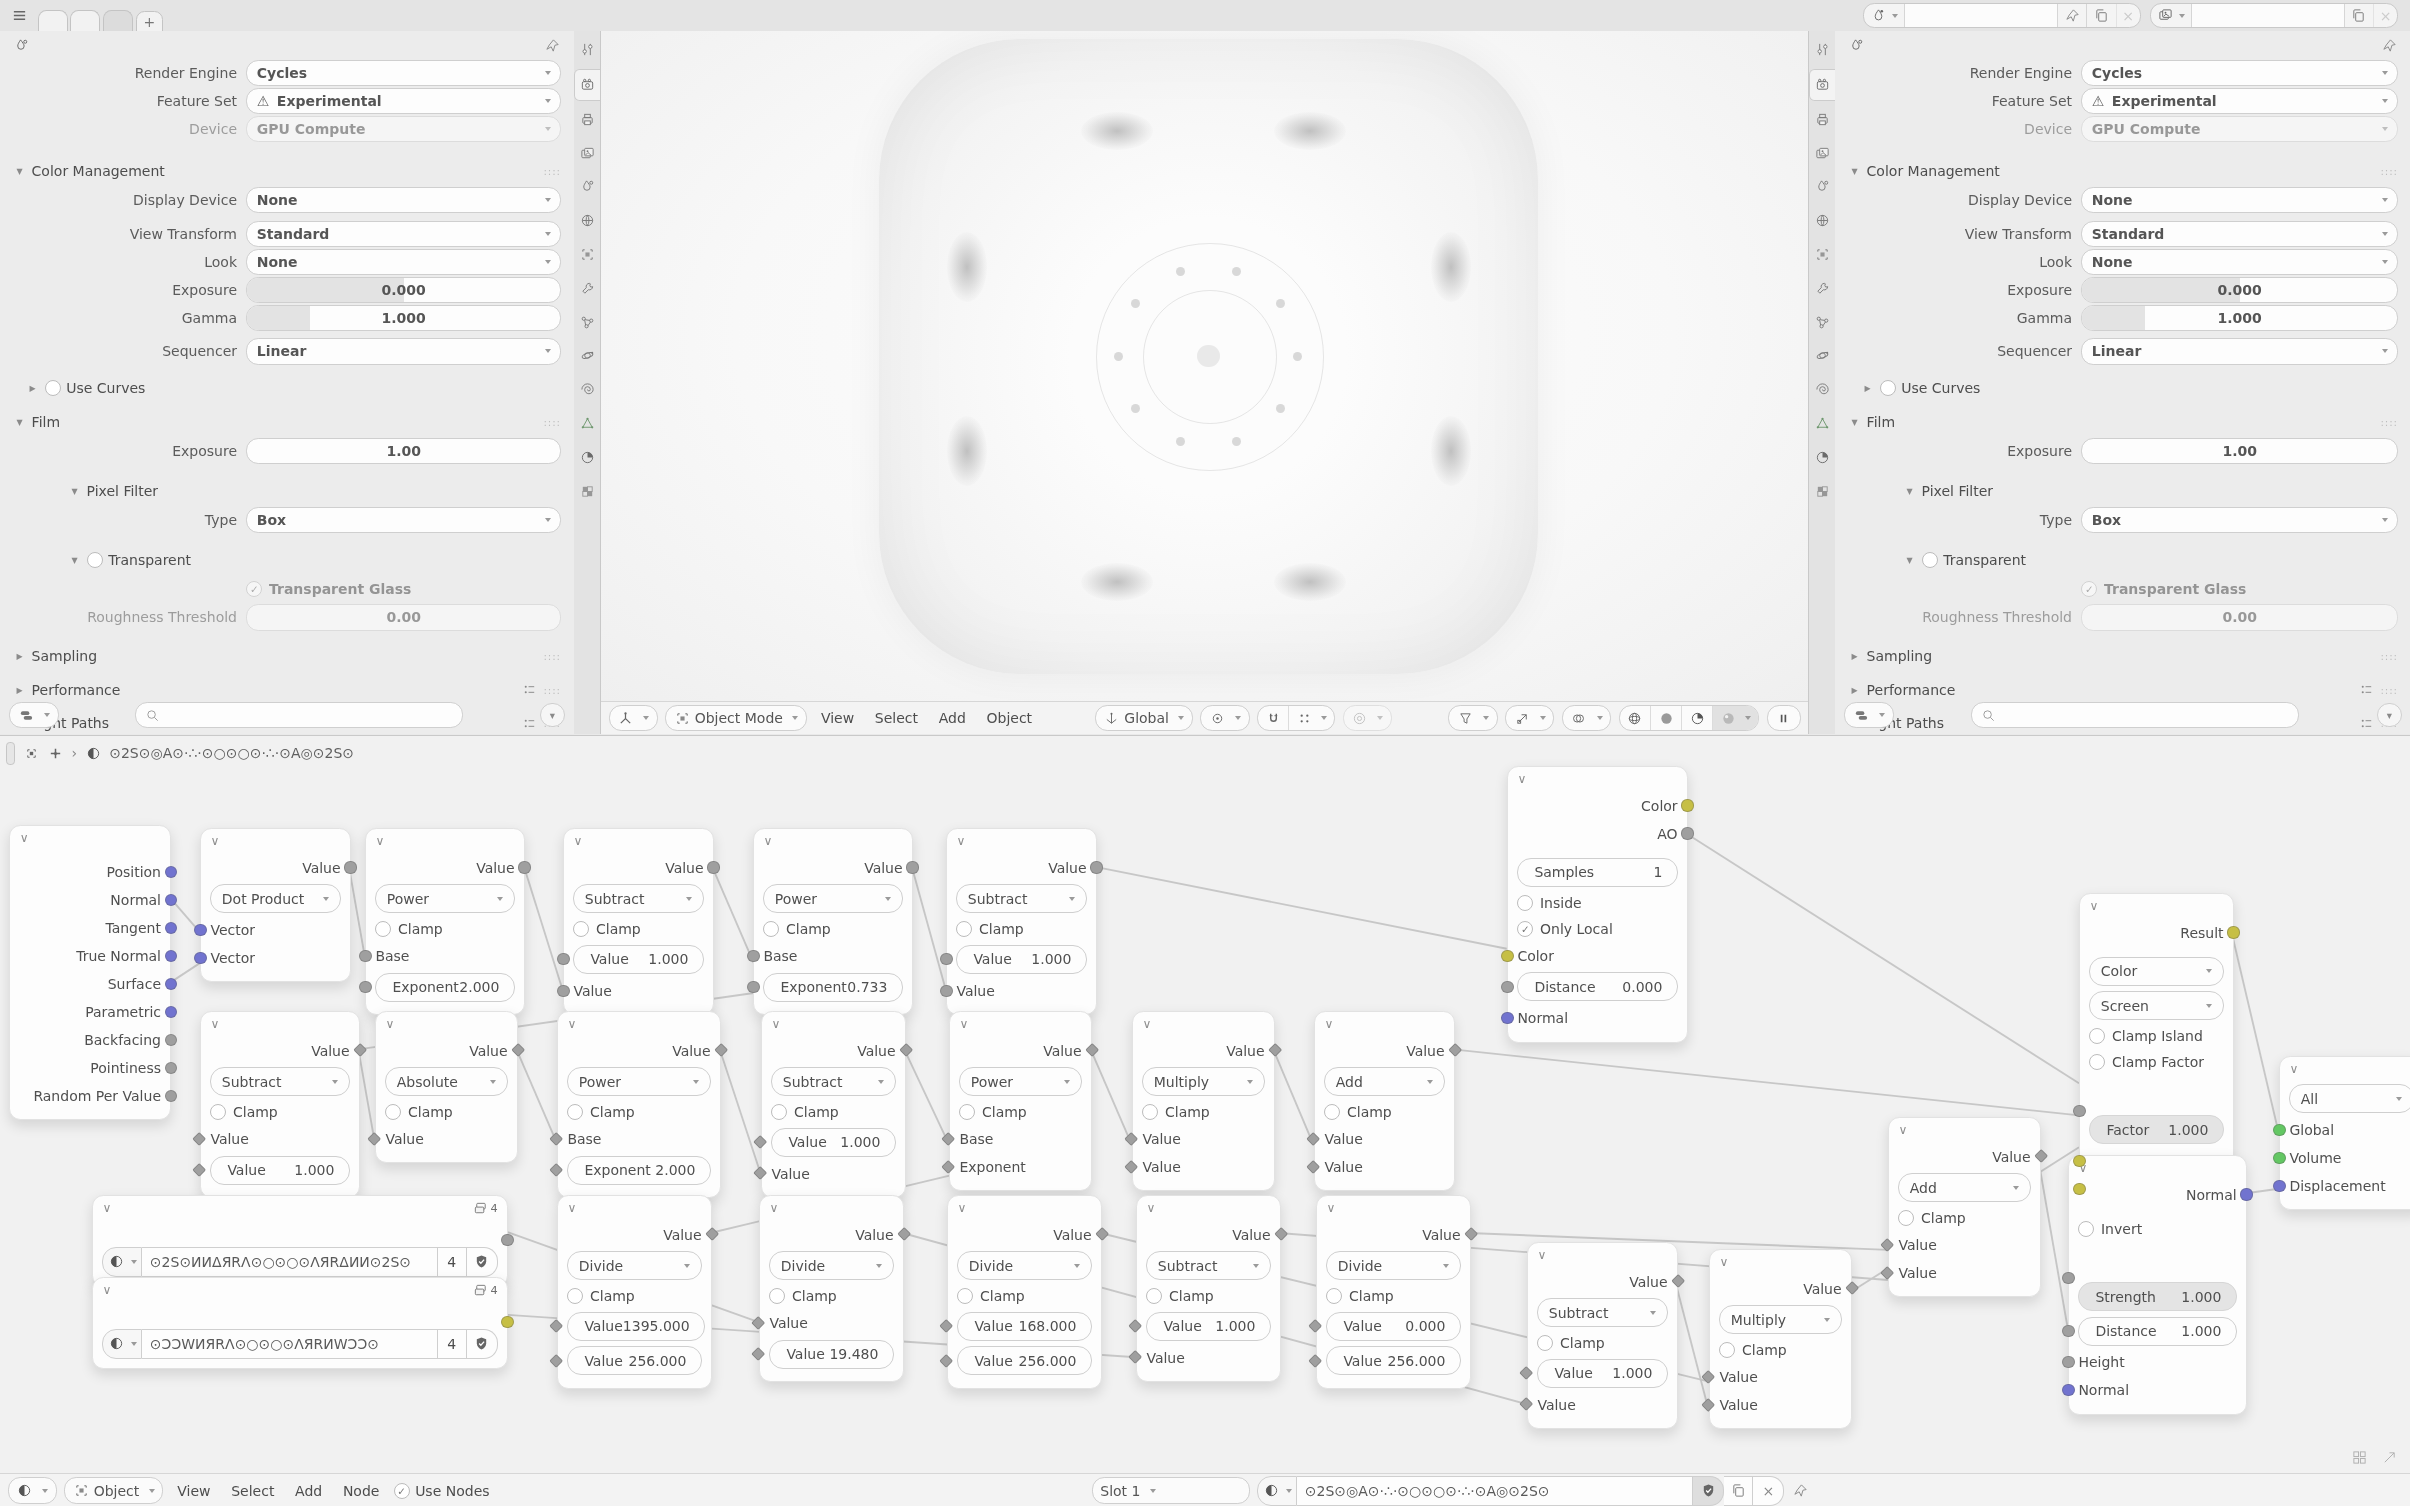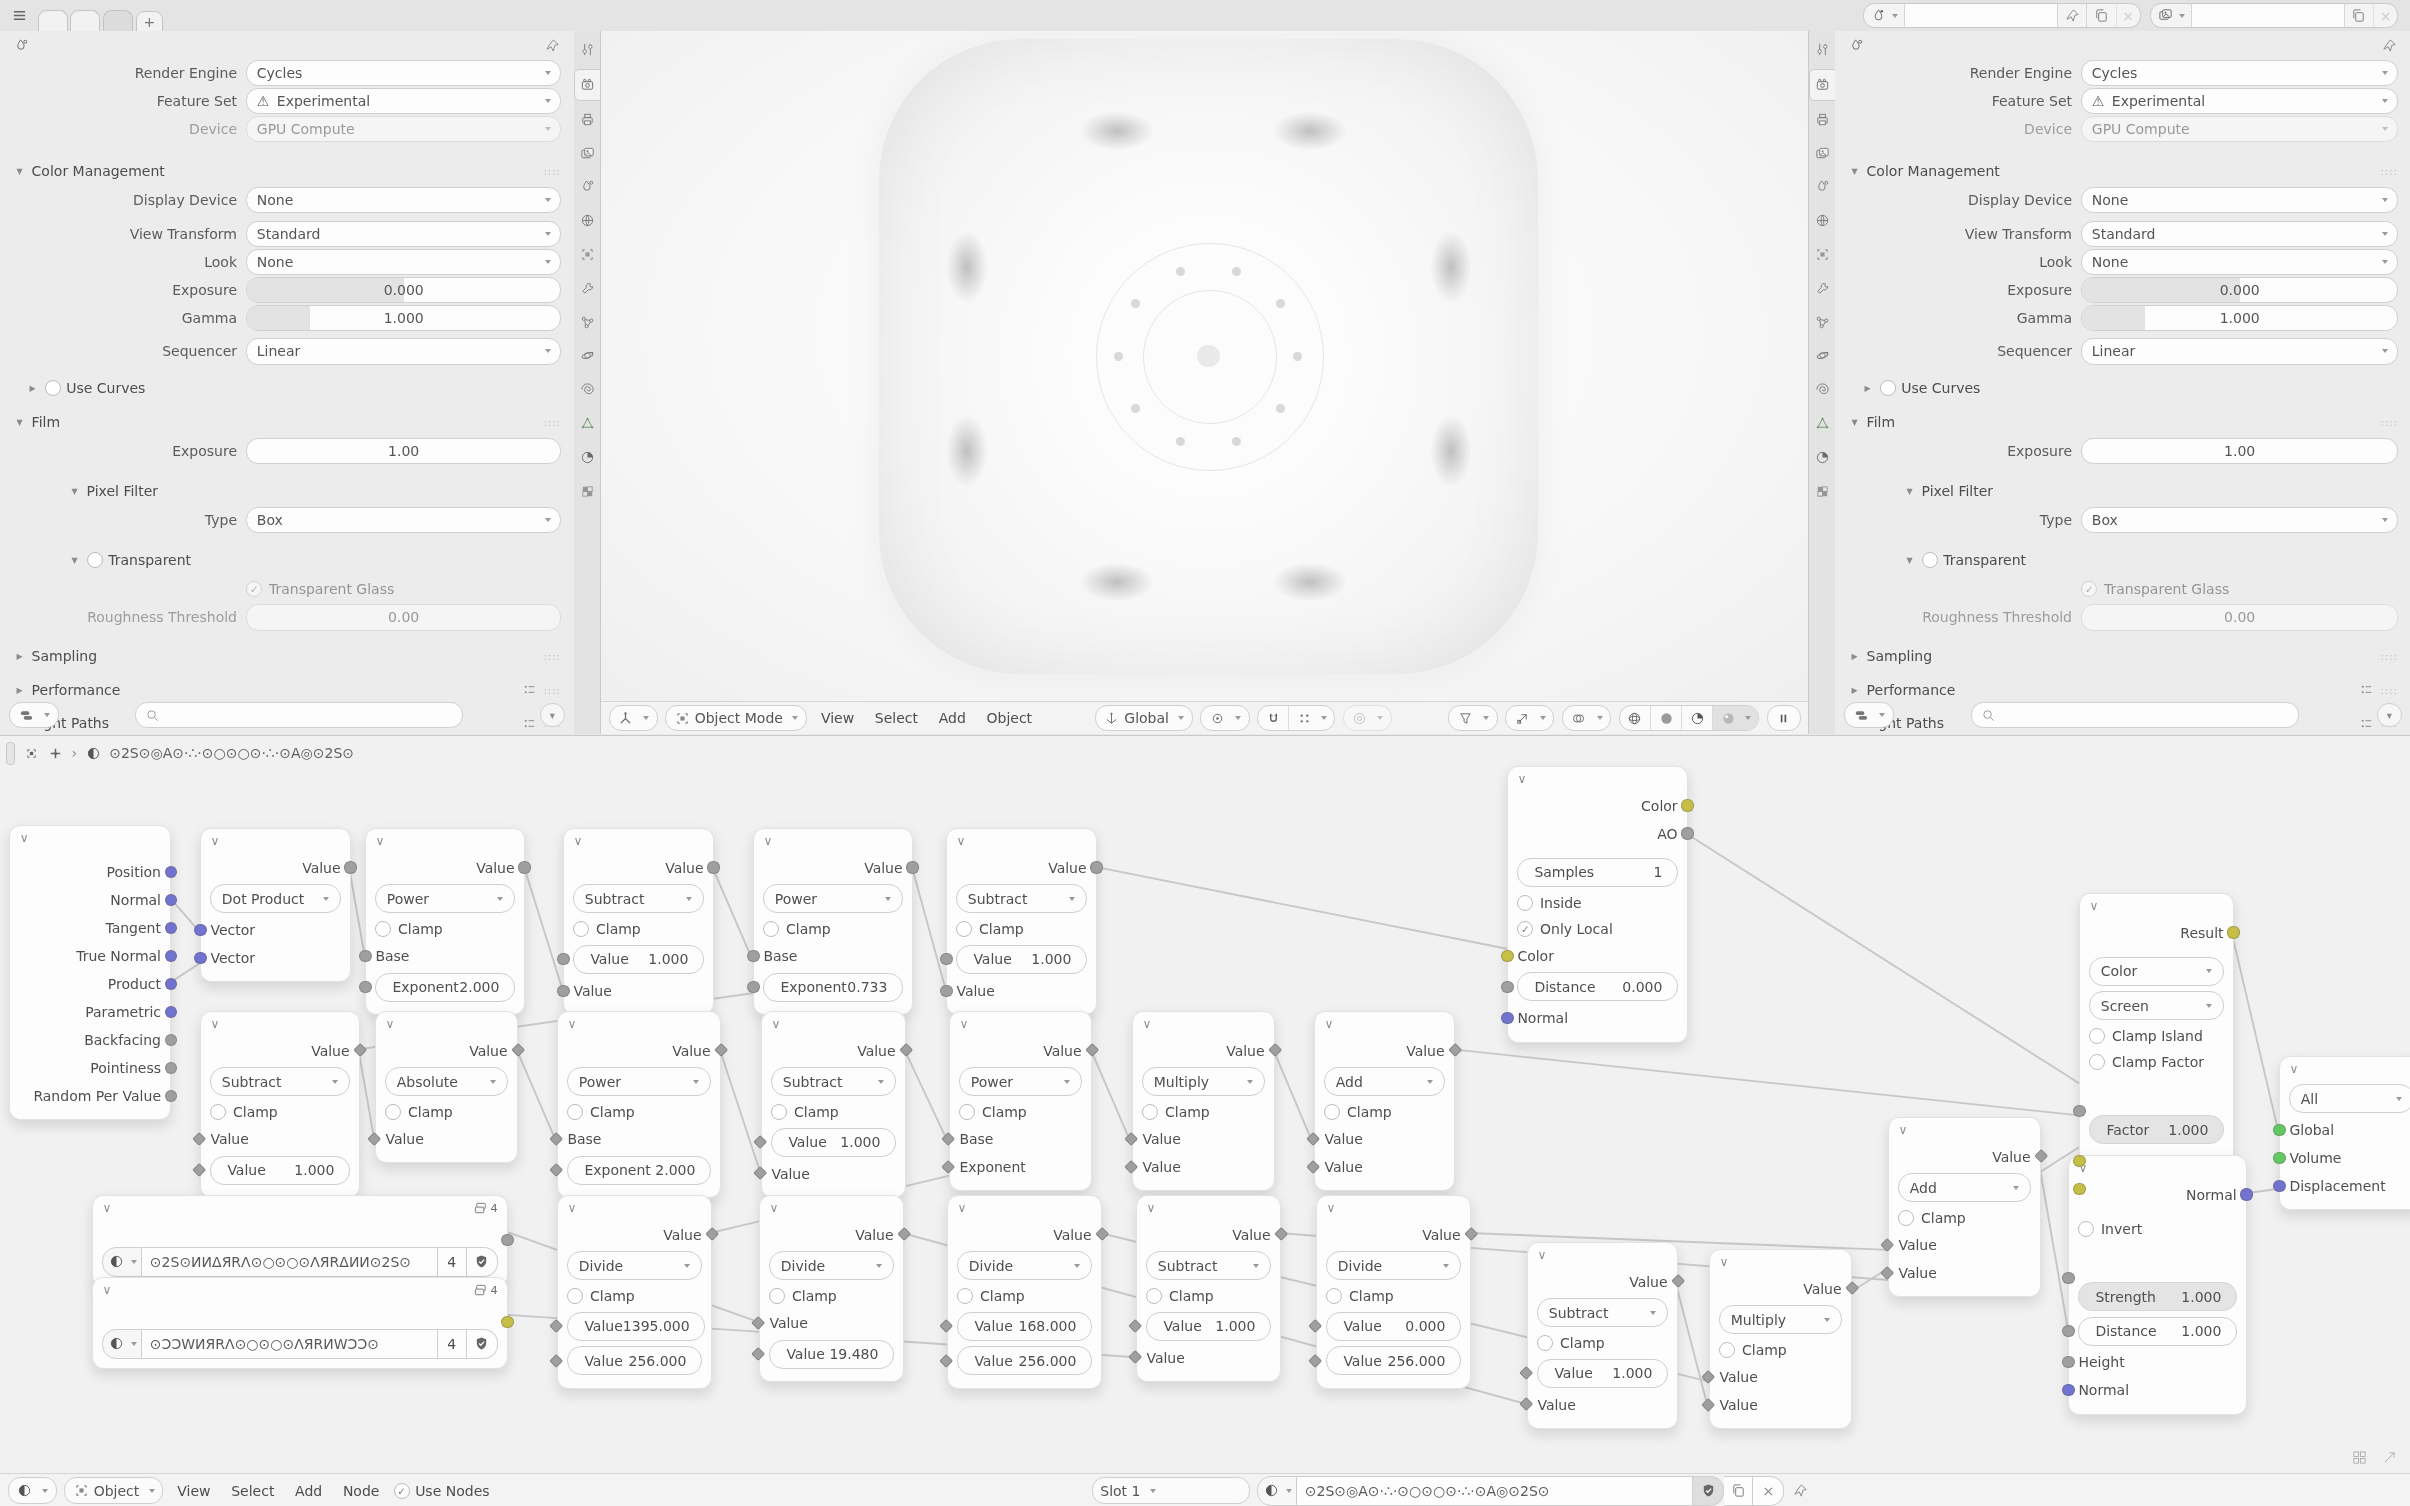--- a/index.html
+++ b/index.html
@@ -24,21 +24,21 @@
   .area-border{position:absolute;background:#c9c9c9;}
   
   .props{position:absolute;top:31px;height:703px;background:#ececec;display:flex;}
   .props .tabs{width:26px;background:#e3e3e3;display:flex;flex-direction:column;align-items:center;padding-top:3.8px;gap:3.8px;flex:0 0 auto;}
   .ptab{width:24.5px;height:30px;display:flex;align-items:center;justify-content:center;border-radius:5.6px 0 0 5.6px;opacity:.85;}
   .ptab.active{background:#f6f6f6;border:0.9px solid #c9c9c9;border-right:none;}
   .props .content{flex:1;position:relative;padding:0 13px;overflow:hidden;}
   .phead{height:28px;display:flex;align-items:center;justify-content:space-between;}
   .prow{display:flex;align-items:center;height:28px;}
   .plabel{width:224px;text-align:right;padding-right:9.4px;color:#5b5b5b;white-space:nowrap;}
-  .pctrl{flex:1;display:flex;align-items:flex-end;}
+  .pctrl{flex:1;display:flex;align-items:flex-end;font-weight:bold;}
   .pill{flex:1;height:24.5px;border:0.9px solid #cfcfcf;border-radius:12.2px;background:#fdfdfd;display:flex;align-items:center;padding:0 9.4px;color:#555;position:relative;overflow:hidden;}
   .pill .val{flex:1;}
   .pill.center .val{text-align:center;}
   .pill .fill{position:absolute;left:0;top:0;bottom:0;background:#e3e3e3;}
   .pill .over{position:relative;z-index:1;flex:1;text-align:center;}
   .dim{opacity:.55;}
   .sectionrow{display:flex;align-items:center;height:30px;gap:5.6px;color:#4d4d4d;margin-top:3.8px;}
   .sectionrow .tri{color:#8b8b8b;font-size:12.2px;width:13px;text-align:center;}
   .sectionrow .grow{flex:1;}
   .griplines{color:#bdbdbd;font-size:10.4px;letter-spacing:0.9px;}
@@ -1101,21 +1101,21 @@
             </div>
             <div class="nrow r-out">
               <span>Tangent</span>
               <span class="sock r" style="background: rgb(113, 115, 207);"></span>
             </div>
             <div class="nrow r-out">
               <span>True Normal</span>
               <span class="sock r" style="background: rgb(113, 115, 207);"></span>
             </div>
             <div class="nrow r-out">
-              <span>Product</span>
+              <span>Surface</span>
               <span class="sock r" style="background: rgb(113, 115, 207);"></span>
             </div>
             <div class="nrow r-out">
               <span>Parametric</span>
               <span class="sock r" style="background: rgb(113, 115, 207);"></span>
             </div>
             <div class="nrow r-out">
               <span>Backfacing</span>
               <span class="sock r" style="background: rgb(159, 159, 159);"></span>
             </div>

